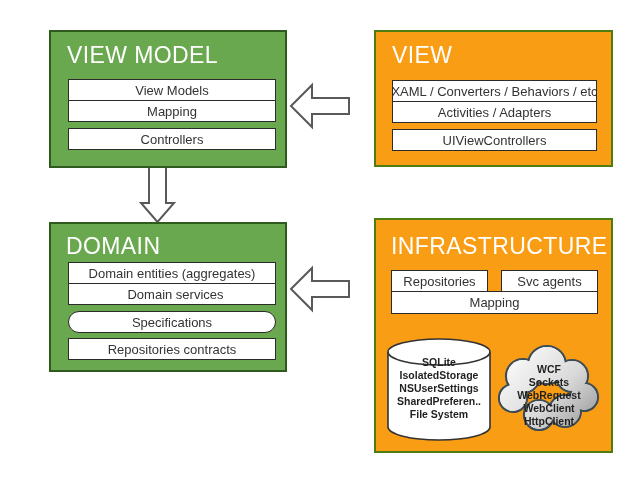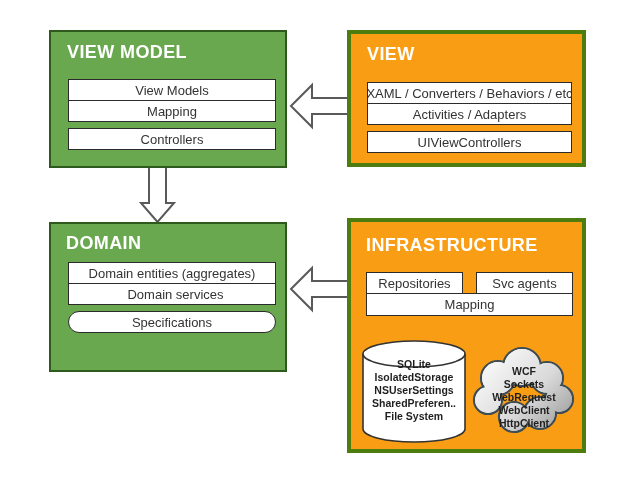--- a/index.html
+++ b/index.html
@@ -2,23 +2,23 @@
 <html><head>
 <meta charset="utf-8">
 <style>
   html,body { margin:0; padding:0; background:#ffffff; }
   .canvas {
     position:relative; width:638px; height:479px; background:#ffffff;
     font-family:"Liberation Sans", sans-serif; overflow:hidden;
   }
   .box { position:absolute; box-sizing:border-box; z-index:2; }
   .box.green  { background:#6aa84f; border:2px solid #2e5a1d; }
-  .box.orange { background:#f99d15; border:4px solid #4d7c0f; }
+  .box.orange { background:#f99d15; border:2px solid #4d7c0f;margin-left:27px; }
   .box-title {
-    position:absolute; color:#ffffff; font-weight:bold; font-size:18px;
+    position:absolute; color:#ffffff; font-weight:normal; font-size:23px;
     letter-spacing:0.4px; white-space:nowrap;
   }
   .row {
     position:absolute; box-sizing:border-box; height:22px;
     background:#ffffff; border:1px solid #2b2b2b;
     font-size:13px; color:#333333;
     display:flex; align-items:center; justify-content:center;
     white-space:nowrap; overflow:hidden;
   }
   .arrow-svg { position:absolute; z-index:1; overflow:visible; }
@@ -57,20 +57,21 @@
     <div class="row" style="left:16px;top:48px;width:205px;">XAML / Converters / Behaviors / etc</div>
     <div class="row" style="left:16px;top:69px;width:205px;">Activities / Adapters</div>
     <div class="row" style="left:16px;top:97px;width:205px;">UIViewControllers</div>
   </div>
 
   <div class="box green" style="left:49px;top:222px;width:238px;height:150px;">
     <div class="box-title" style="left:15px;top:9px;">DOMAIN</div>
     <div class="row" style="left:17px;top:38px;width:208px;">Domain entities (aggregates)</div>
     <div class="row" style="left:17px;top:59px;width:208px;padding-left:7px;">Domain services</div>
     <div class="row" style="left:17px;top:87px;width:208px;border-radius:11px;">Specifications</div>
+    <div class="row" style="left:17px;top:114px;width:208px;">Repositories contracts</div>
   </div>
 
   <div class="box orange" style="left:347px;top:218px;width:239px;height:235px;">
     <div class="box-title" style="left:15px;top:13px;">INFRASTRUCTURE</div>
 
     <div class="row" style="left:15px;top:50px;width:97px;">Repositories</div>
     <div class="row" style="left:125px;top:50px;width:97px;">Svc agents</div>
     <div class="row" style="left:15px;top:71px;width:207px;height:23px;">Mapping</div>
 
     <svg class="shape-svg" style="left:11px;top:118px;" width="104" height="104">

